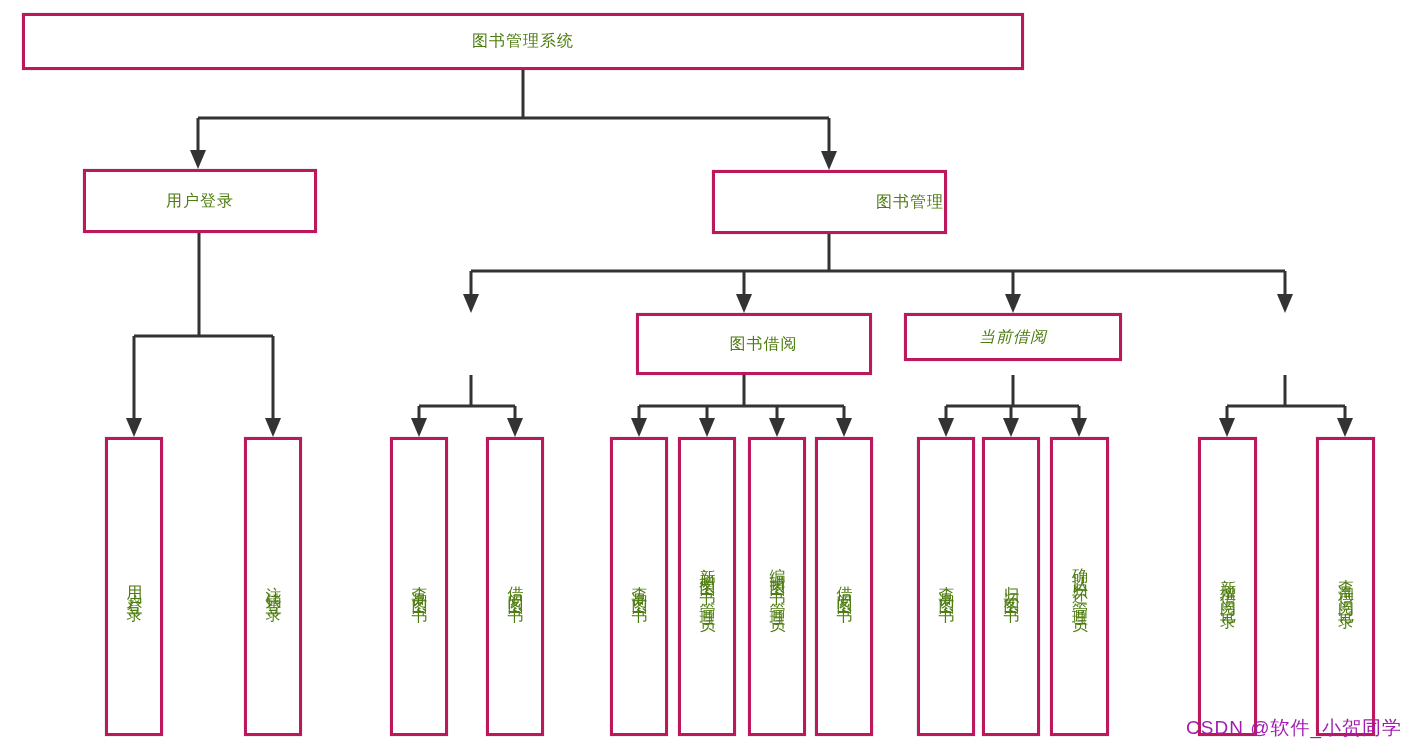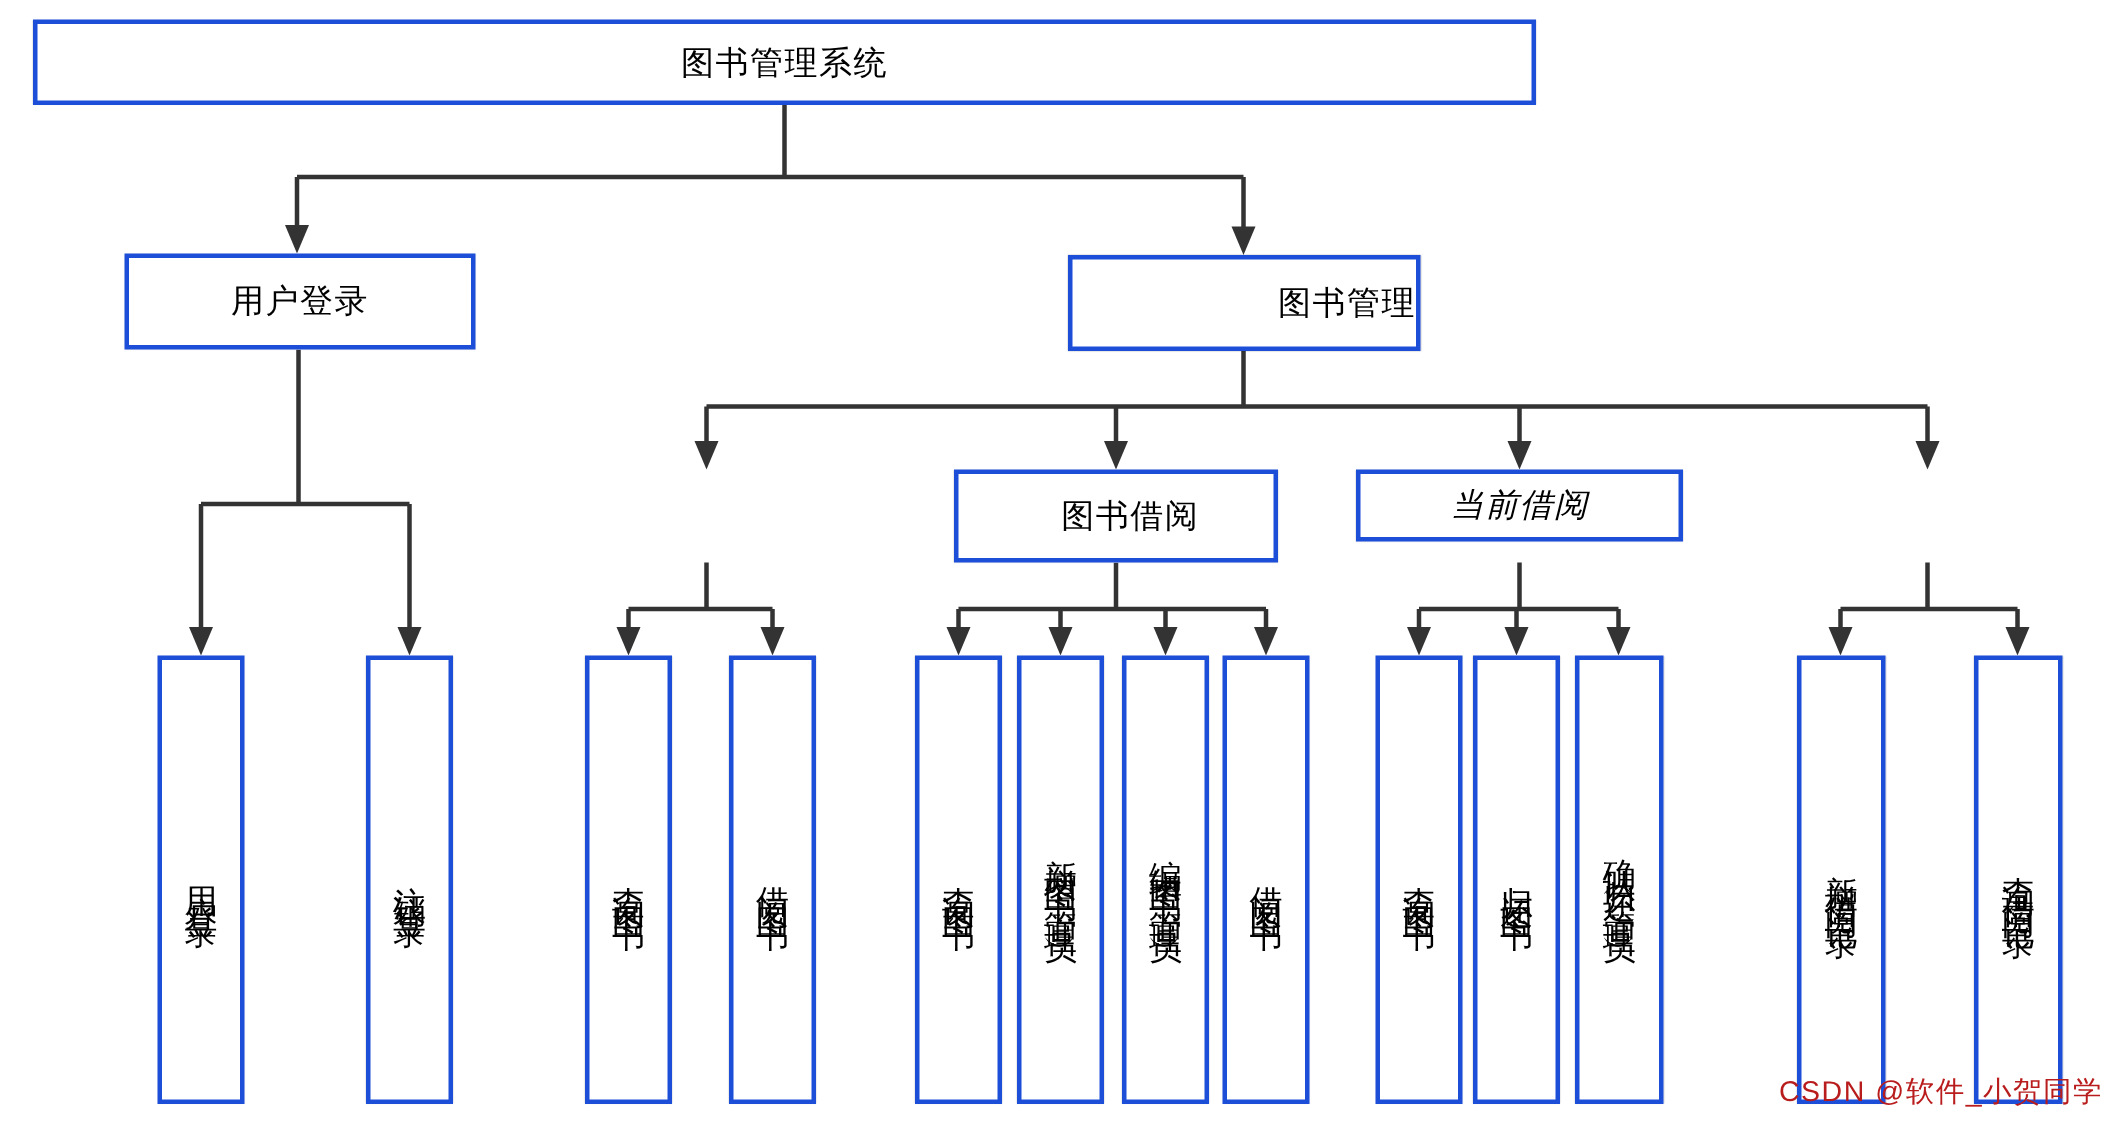--- a/index.html
+++ b/index.html
@@ -20,45 +20,45 @@
     left: 0;
     top: 0;
     width: 1405px;
     height: 747px;
     z-index: 1;
   }
   .node {
     position: absolute;
     box-sizing: border-box;
     background: #ffffff;
-    border: 3px solid #1d4ed8;
+    border: 3px solid #be185d;
     display: flex;
     align-items: center;
     justify-content: center;
-    color: #000000;
-    font-size: 22px;
+    color: #4d7c0f;
+    font-size: 16px;
     letter-spacing: 1px;
     z-index: 2;
     box-shadow: 0 0 1px rgba(0,0,0,0.35);
   }
   .node .label { white-space: nowrap; }
   .vnode .label {
     writing-mode: vertical-rl;
     text-orientation: mixed;
     letter-spacing: 7px;
     white-space: nowrap;
   }
   
   .n-root          { left: 22px;  top: 13px;  width: 1002px; height: 57px; }
   
   .n-user-login    { left: 83px;  top: 169px; width: 234px;  height: 64px; }
   .n-book-mgmt     { left: 712px; top: 170px; width: 235px;  height: 64px; justify-content: flex-end; }
   
   .n-new-book      { left: 363px;  top: 313px; width: 216px; height: 62px; }
-  .n-book-borrow   { left: 636px;  top: 313px; width: 216px; height: 62px; padding-left: 19px; }
+  .n-book-borrow   { left: 636px;  top: 313px; width: 236px; height: 62px; padding-left: 19px; }
   .n-cur-borrow    { left: 904px;  top: 313px; width: 218px; height: 48px; font-style: italic; }
   .n-borrow-rec    { left: 1176px; top: 313px; width: 218px; height: 62px; }
   
   .leaf { top: 437px; height: 299px; width: 58px; }
   .n-leaf-ul1 { left: 105px; }
   .n-leaf-ul2 { left: 244px; }
   .n-leaf-nb1 { left: 390px; }
   .n-leaf-nb2 { left: 486px; }
   .n-leaf-bb1 { left: 610px; }
   .n-leaf-bb2 { left: 678px; }
@@ -67,21 +67,21 @@
   .n-leaf-cb1 { left: 917px; }
   .n-leaf-cb2 { left: 982px; }
   .n-leaf-cb3 { left: 1050px; width: 59px; }
   .n-leaf-br1 { left: 1198px; width: 59px; }
   .n-leaf-br2 { left: 1316px; width: 59px; }
   .watermark {
     position: absolute;
     right: 3px;
     bottom: 6px;
     font-size: 19px;
-    color: #b91c1c;
+    color: #a21caf;
     letter-spacing: 1px;
     z-index: 3;
     white-space: nowrap;
   }
 </style>
 </head>
 <body>
 
 <div class="canvas">
 

